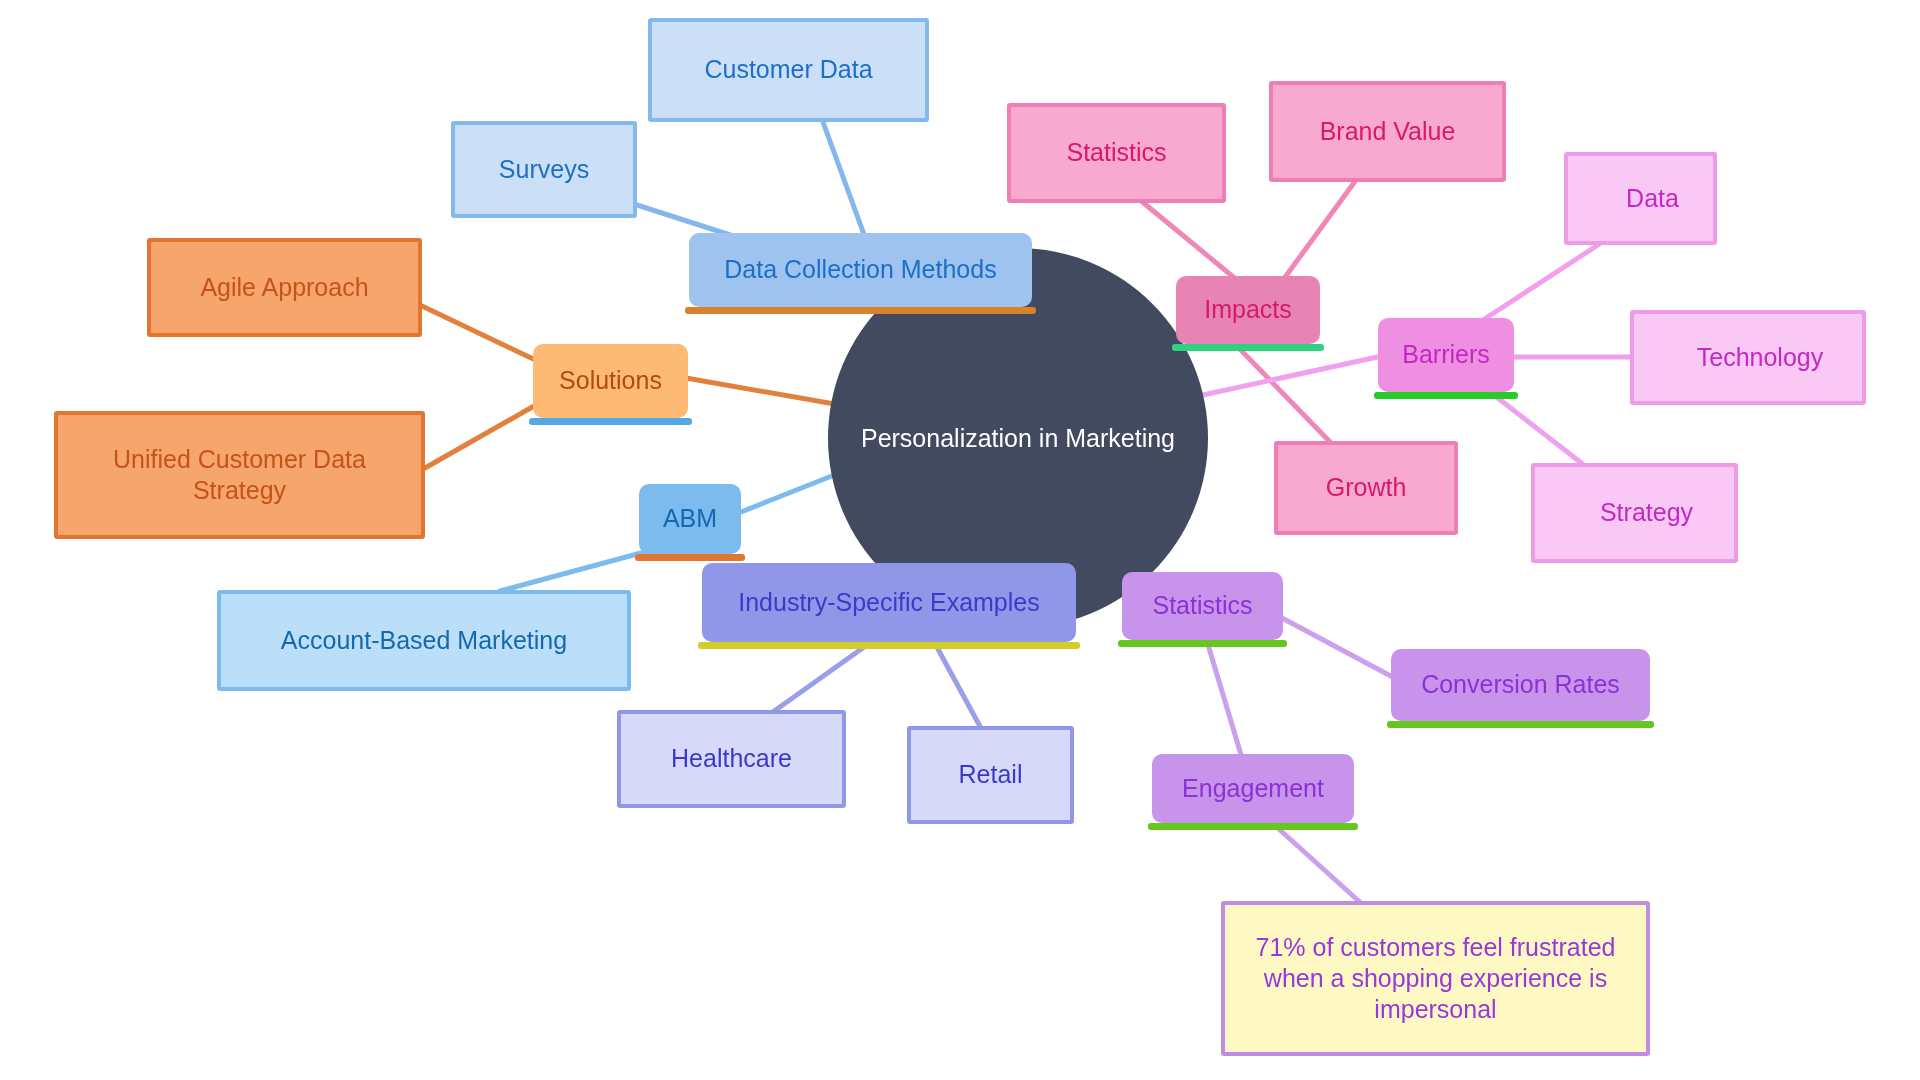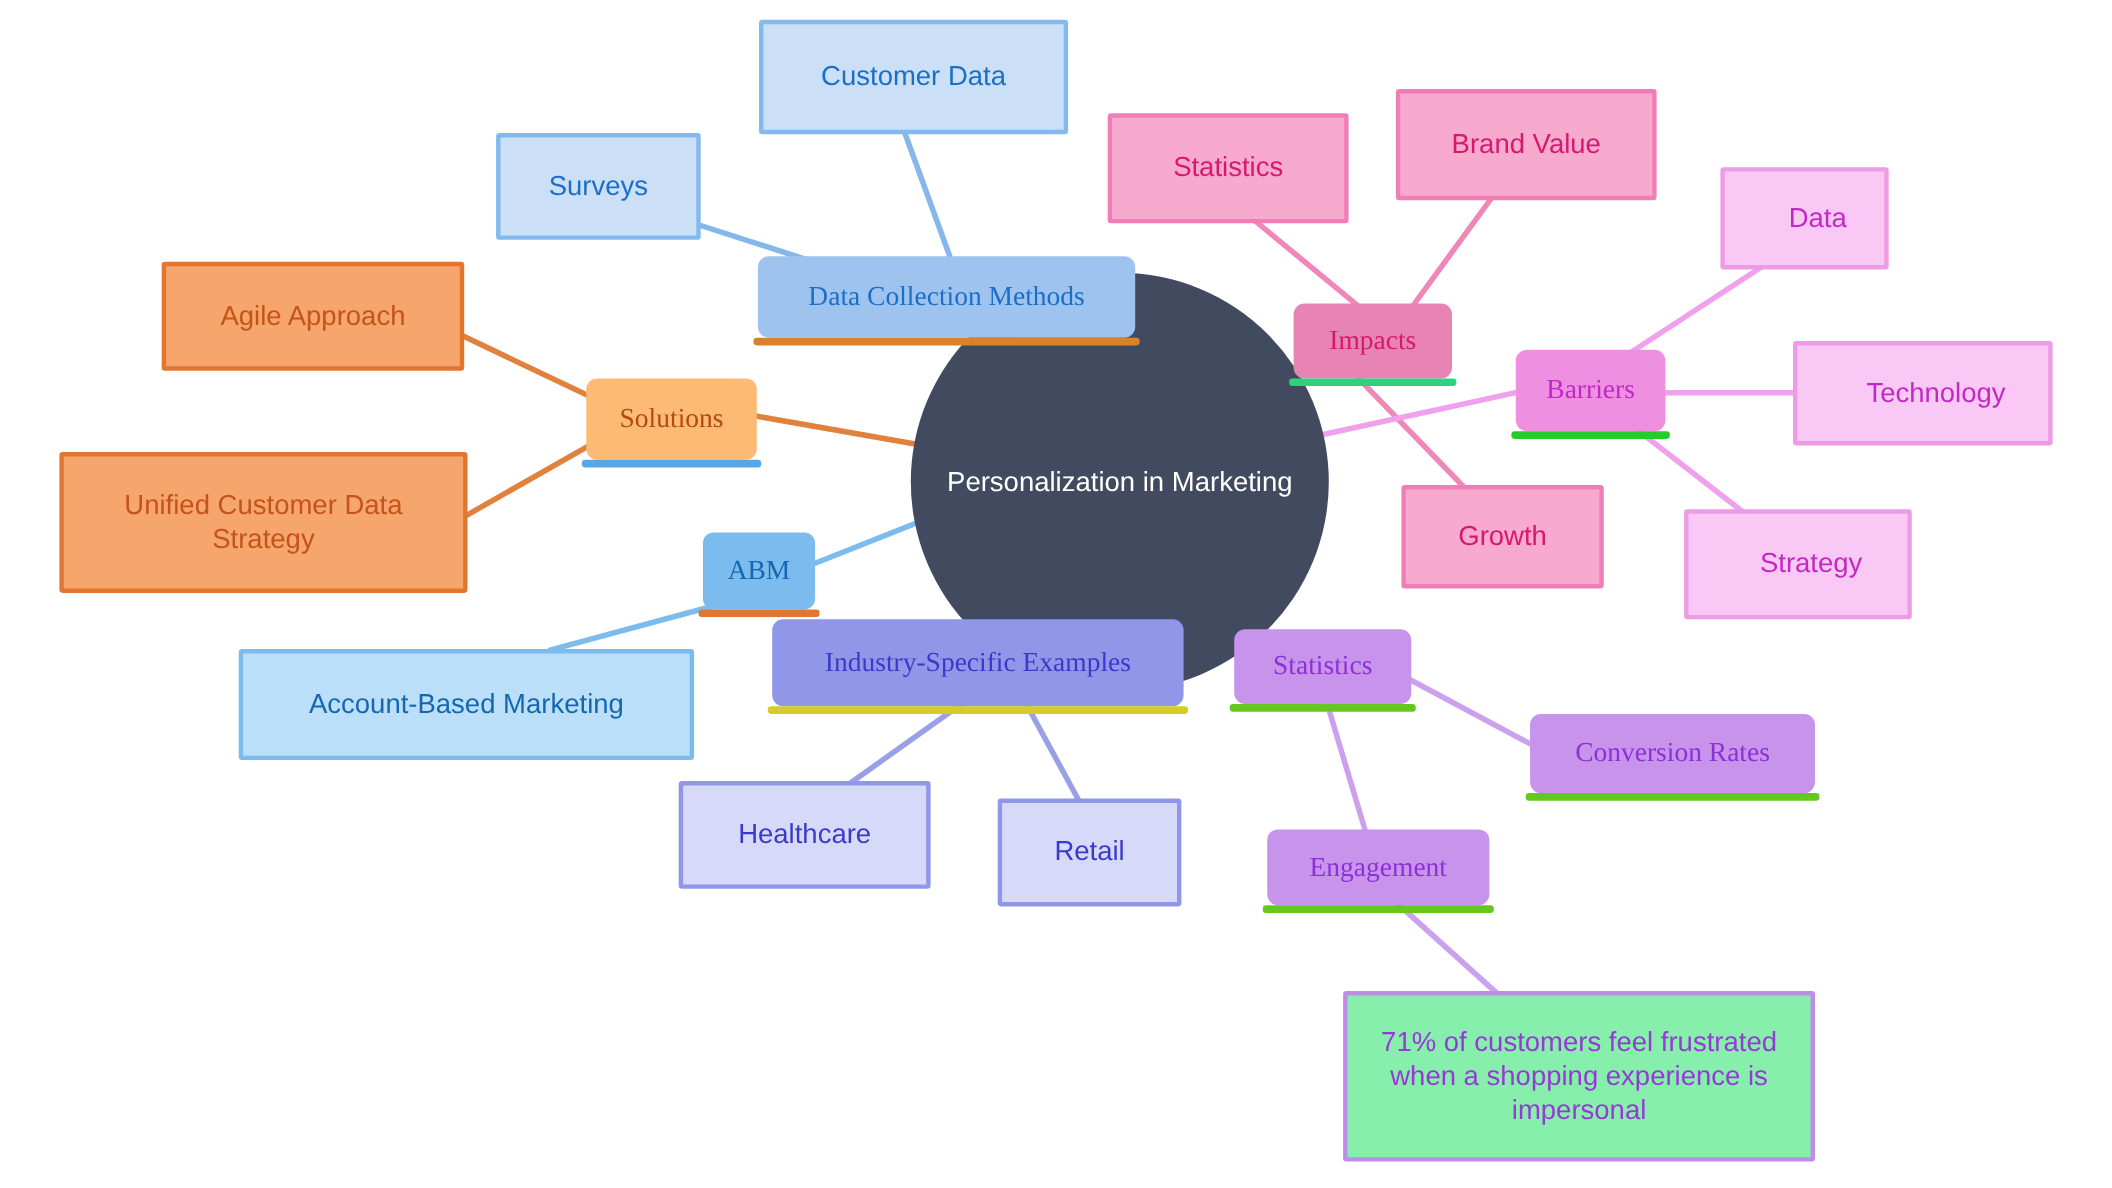--- a/index.html
+++ b/index.html
@@ -10,21 +10,21 @@
   .edges{position:absolute;left:0;top:0;}
   .center-node{
     position:absolute;left:828px;top:248px;width:380px;height:380px;border-radius:50%;
     background:#424A5F;display:flex;align-items:center;justify-content:center;
     color:#ffffff;font-size:25px;white-space:nowrap;
   }
   .box{
     position:absolute;display:flex;align-items:center;justify-content:center;
     text-align:center;font-size:25px;box-sizing:border-box;padding:4px 12px;line-height:1.25;
   }
-  .node{border-radius:10px;font-family:Liberation Serif, serif;}
+  .node{border-radius:10px;}
   .node::after{
     content:"";position:absolute;left:-4px;right:-4px;bottom:-7px;height:7px;border-radius:3px;
   }
   .leaf{border:4px solid;border-radius:3px;}
 
   
   .blue-node{background:#9EC3EE;color:#1B6FC8;}      .blue-node::after{background:#D9822B;}
   .blue-leaf{background:#CBE0F7;border-color:#84B9EE;color:#1B6FC8;}
   
   .orange-node{background:#fdba74;color:#B34A0E;}    .orange-node::after{background:#55A8E8;}
@@ -36,21 +36,21 @@
   .indigo-node{background:#9097E8;color:#3A3ACA;}    .indigo-node::after{background:#D4CC28;}
   .indigo-leaf{background:#D7D9F8;border-color:#9097E8;color:#3A3ACA;}
   
   .pink-node{background:#E884B4;color:#D6186E;}      .pink-node::after{background:#2FD180;}
   .pink-leaf{background:#F8A9CE;border-color:#F07EB6;color:#D6186E;}
   
   .magenta-node{background:#EE8FE2;color:#C428C4;}   .magenta-node::after{background:#28CC28;}
   .magenta-leaf{background:#F9C8F5;border-color:#EE9BE6;color:#C428C4;padding-left:36px;}
   
   .purple-node{background:#C893EA;color:#8C30D8;}    .purple-node::after{background:#66C71F;}
-  .purple-leaf{background:#86efac;border-color:#C18BE8;color:#9838D8;align-items:center;}
+  .purple-leaf{background:#fef9c3;border-color:#C18BE8;color:#9838D8;align-items:center;}
 </style>
 </head>
 <body>
 
 <div class="canvas">
 
   <svg class="edges" width="1920" height="1080" viewBox="0 0 1920 1080">
 
     <line x1="823" y1="122" x2="866" y2="240" stroke="#85B7EC" stroke-width="5" stroke-linecap="round"></line>
     <line x1="637" y1="205" x2="752" y2="242" stroke="#85B7EC" stroke-width="5" stroke-linecap="round"></line>
@@ -76,21 +76,21 @@
 
     <line x1="1282" y1="618" x2="1402" y2="682" stroke="#CBA0EC" stroke-width="5" stroke-linecap="round"></line>
     <line x1="1206" y1="638" x2="1242" y2="758" stroke="#CBA0EC" stroke-width="5" stroke-linecap="round"></line>
     <line x1="1270" y1="821" x2="1362" y2="904" stroke="#CBA0EC" stroke-width="5" stroke-linecap="round"></line>
   </svg>
 
   <div class="center-node">
     <span>Personalization in Marketing</span>
   </div>
 
-  <div class="box leaf blue-leaf" style="left:690px;top:18px;width:281px;height:104px">
+  <div class="box leaf blue-leaf" style="left:648px;top:18px;width:281px;height:104px">
     <span>Customer Data</span>
   </div>
   <div class="box leaf blue-leaf" style="left:451px;top:121px;width:186px;height:97px">
     <span>Surveys</span>
   </div>
   <div class="box node blue-node" style="left:689px;top:233px;width:343px;height:74px">
     <span>Data Collection Methods</span>
   </div>
 
   <div class="box leaf orange-leaf" style="left:147px;top:238px;width:275px;height:99px">

